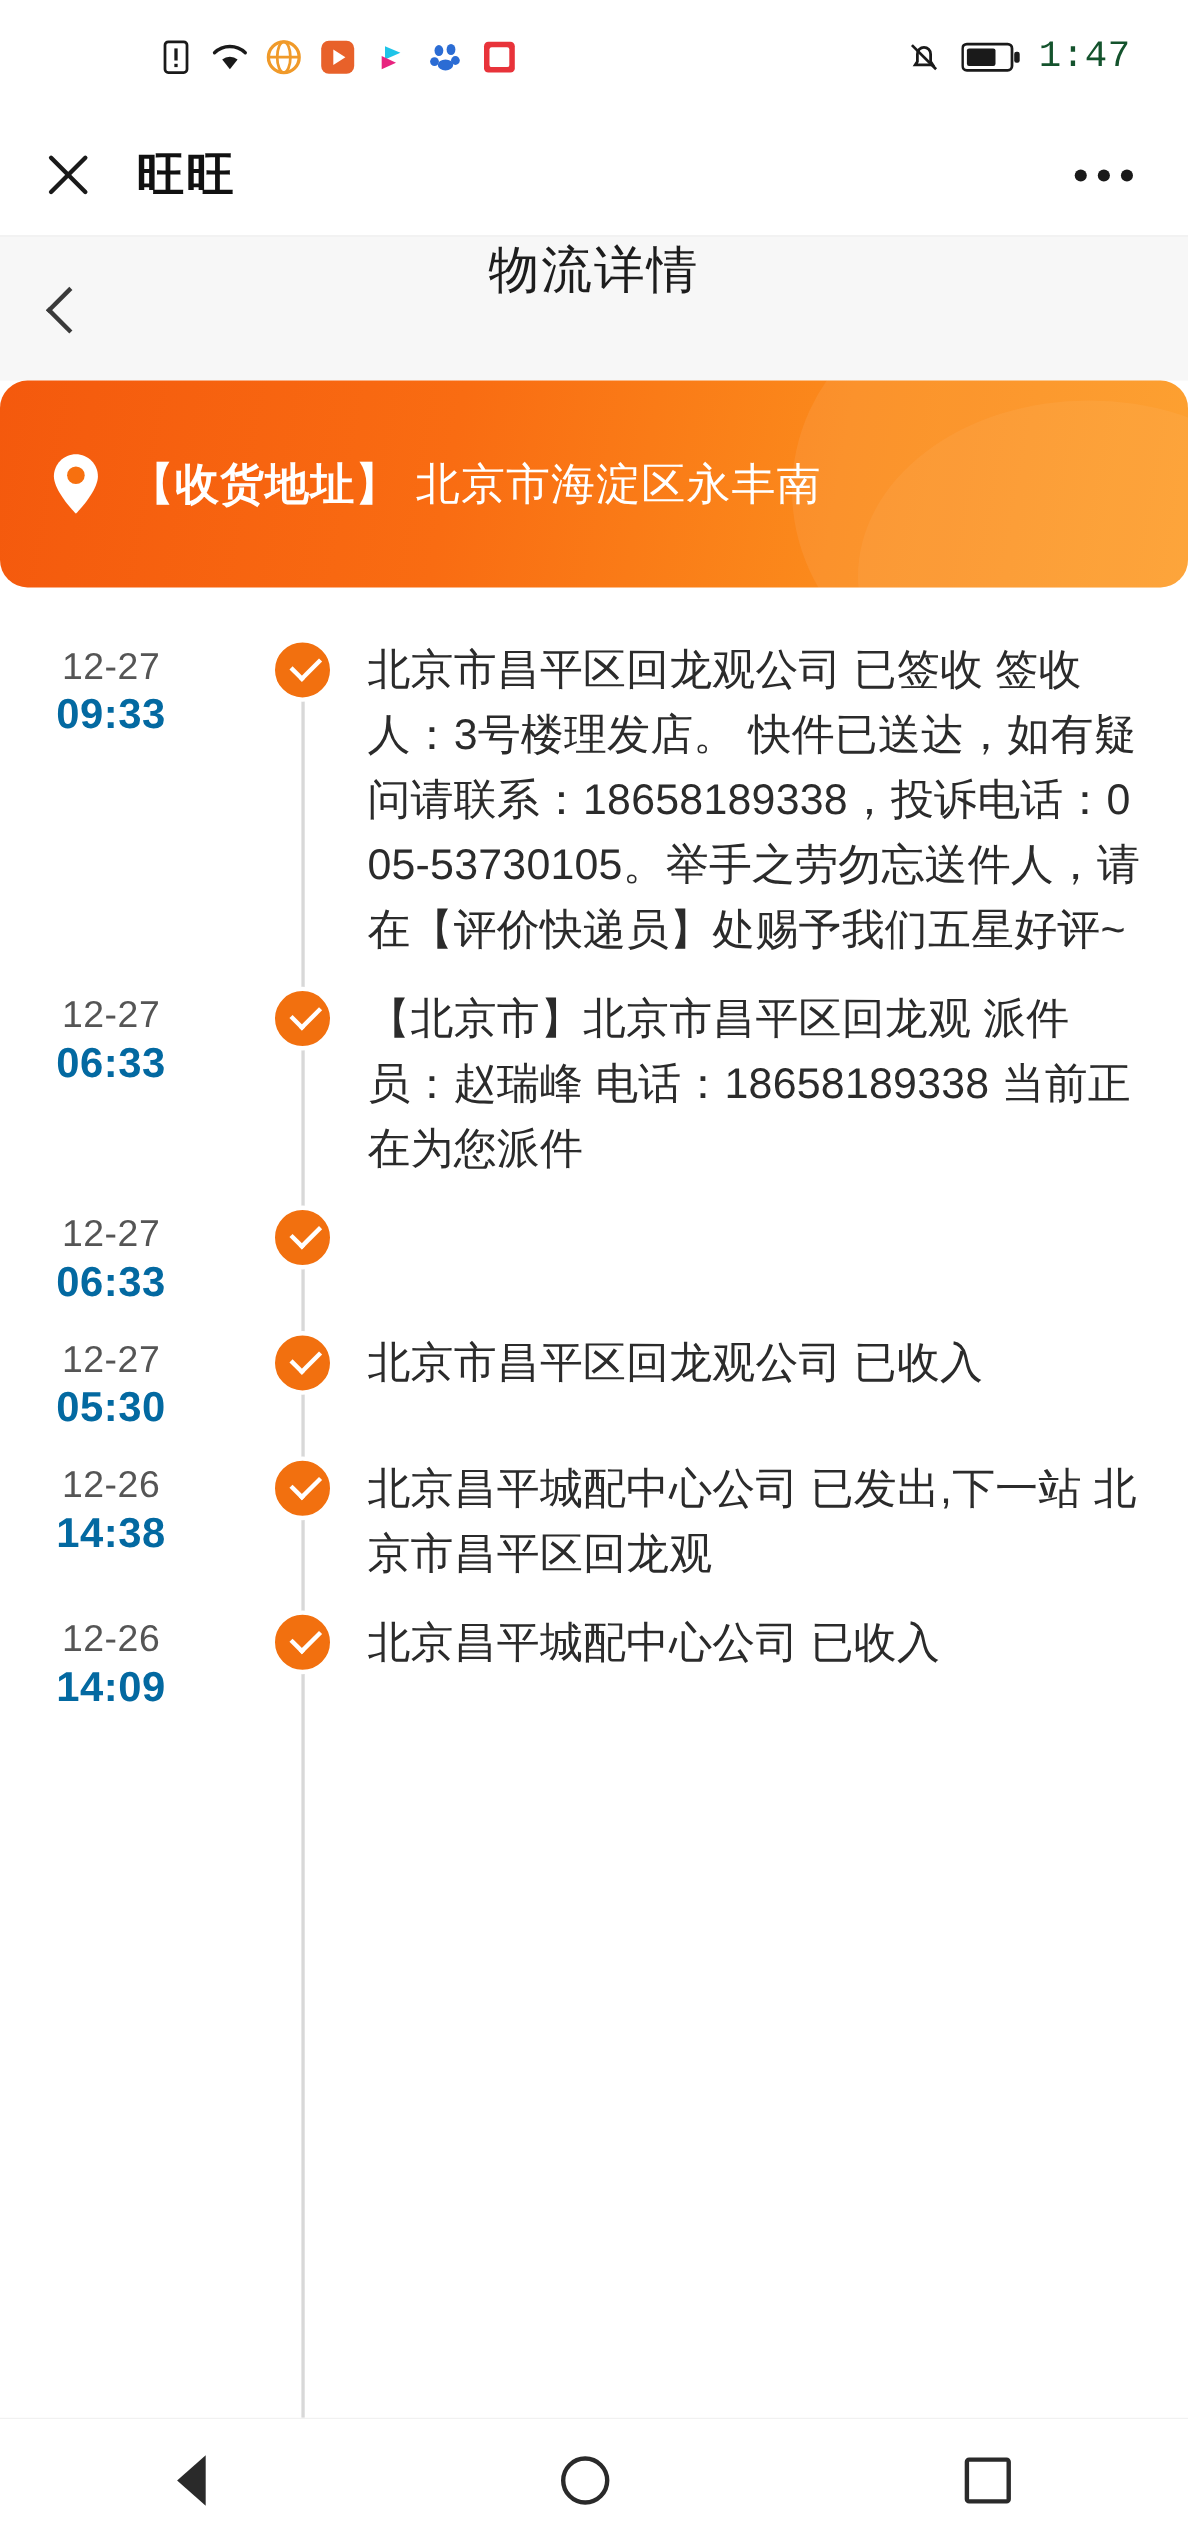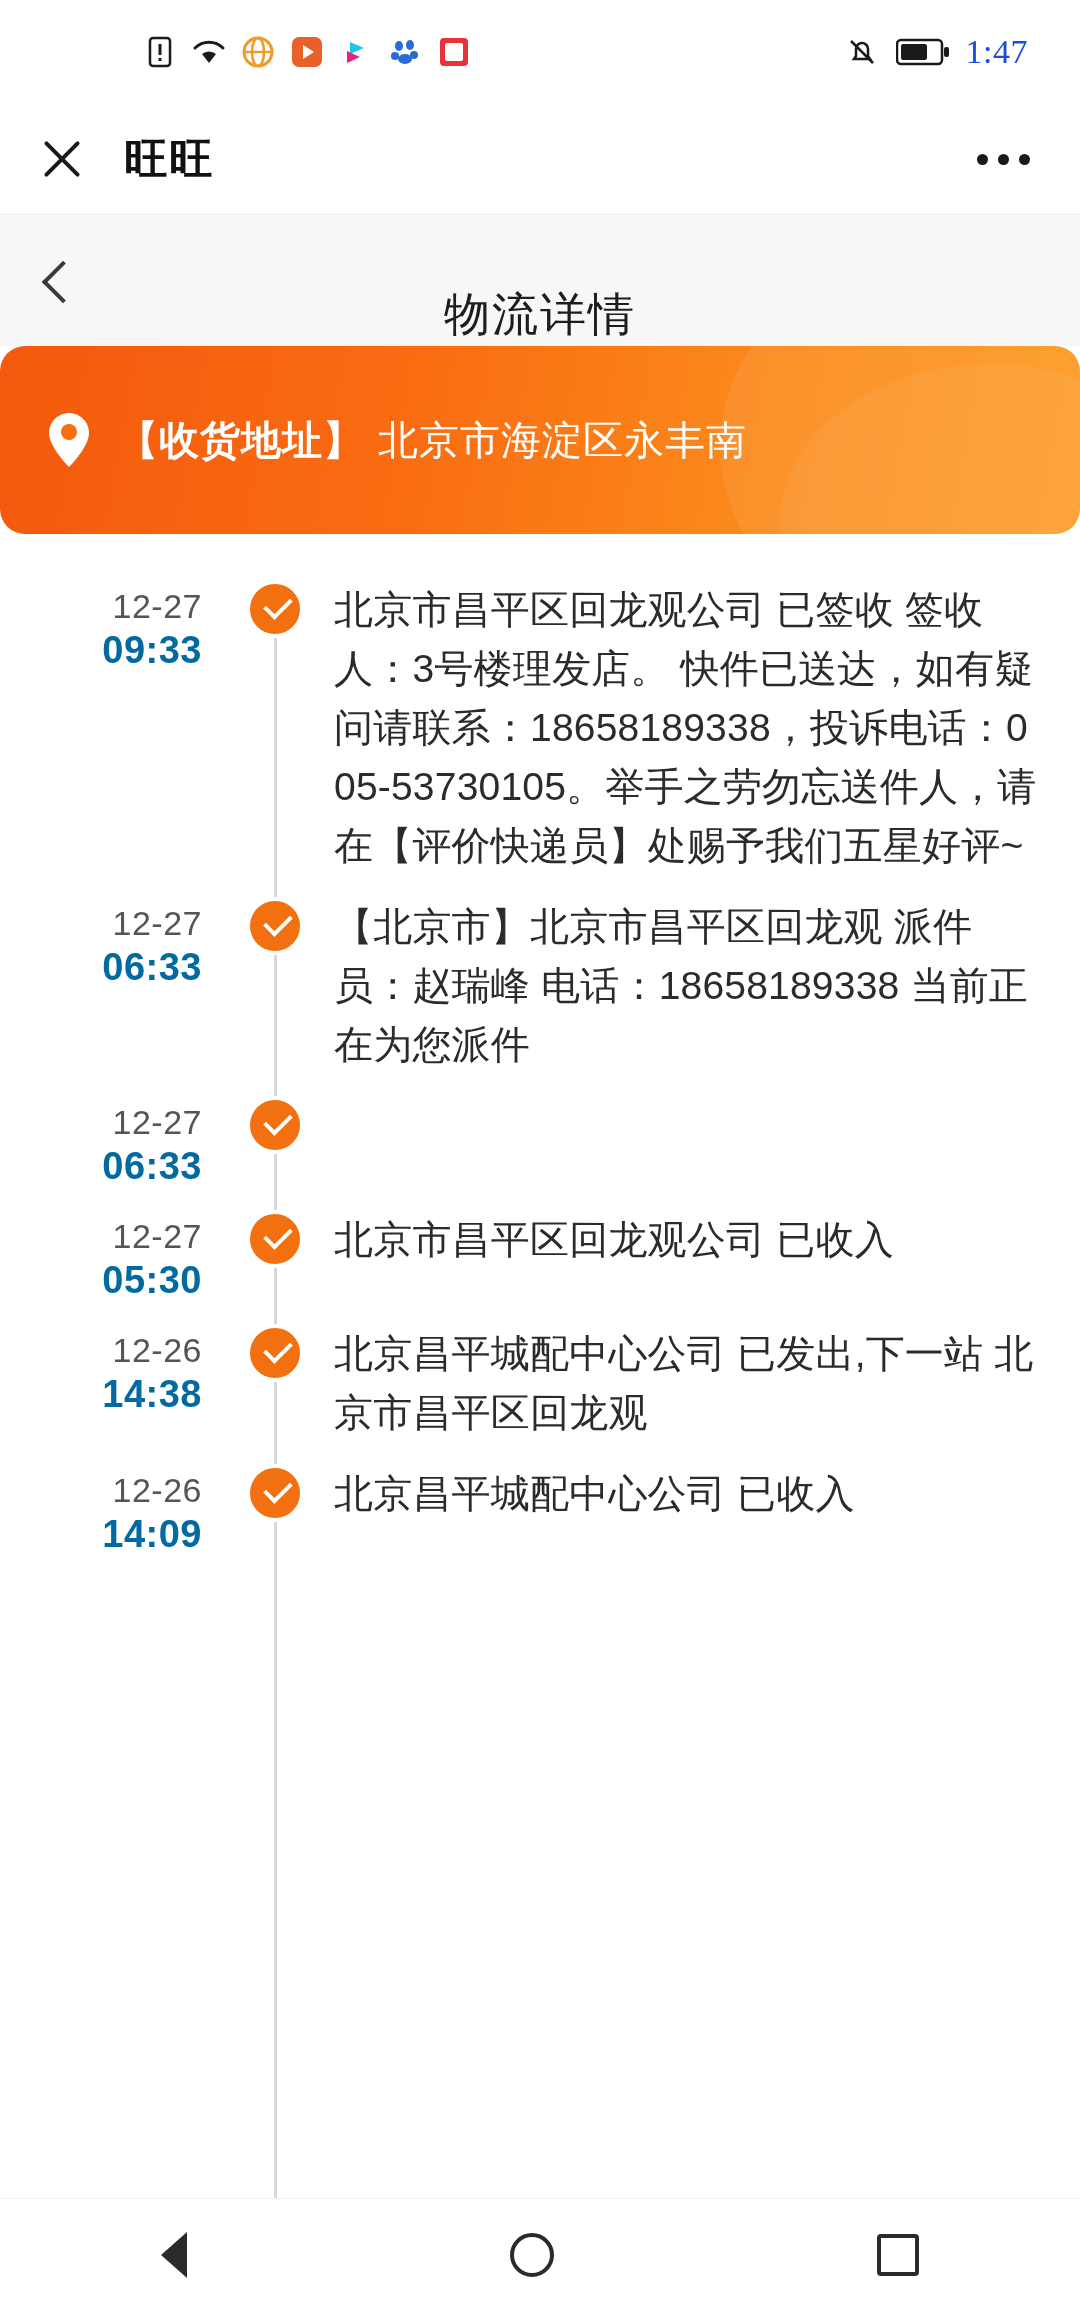--- a/index.html
+++ b/index.html
@@ -37,23 +37,23 @@
   .status-right {
     margin-left: auto;
     display: flex;
     align-items: center;
     gap: 16px;
     padding-right: 18px;
   }
   .sb-icon { width: 36px; height: 36px; display: block; }
   .clock {
     font-size: 34px;
-    color: #1d4ed8;
+    color: #14532d;
     letter-spacing: 0.5px;
-    font-family: Liberation Serif, serif;
+    font-family: Liberation Mono, monospace;
   }
 
   
   .app-bar {
     height: 110px;
     flex: 0 0 110px;
     display: flex;
     align-items: center;
     padding: 0 36px;
     background: #ffffff;
@@ -96,21 +96,21 @@
     background: #1a1a1a;
     display: block;
   }
 
   
   .page-header {
     height: 132px;
     flex: 0 0 132px;
     position: relative;
     display: flex;
-    align-items: flex-end;
+    align-items: flex-start;
     justify-content: center;
     background: #f7f7f7;
     border-top: 1px solid #ededed;
   }
   .back-chevron {
     position: absolute;
     left: 36px;
     top: 50%;
     transform: translateY(-50%);
     width: 44px; height: 44px;
@@ -191,21 +191,21 @@
   }
   .tl-item {
     display: flex;
     position: relative;
     padding: 0 40px 0 0;
     margin-bottom: 22px;
   }
   .tl-time {
     width: 230px;
     flex: 0 0 230px;
-    text-align: right;
+    text-align: center;
     padding-right: 28px;
     padding-top: 4px;
   }
   .tl-date {
     font-size: 34px;
     color: #555555;
     line-height: 44px;
     letter-spacing: 0.5px;
   }
   .tl-hour {

